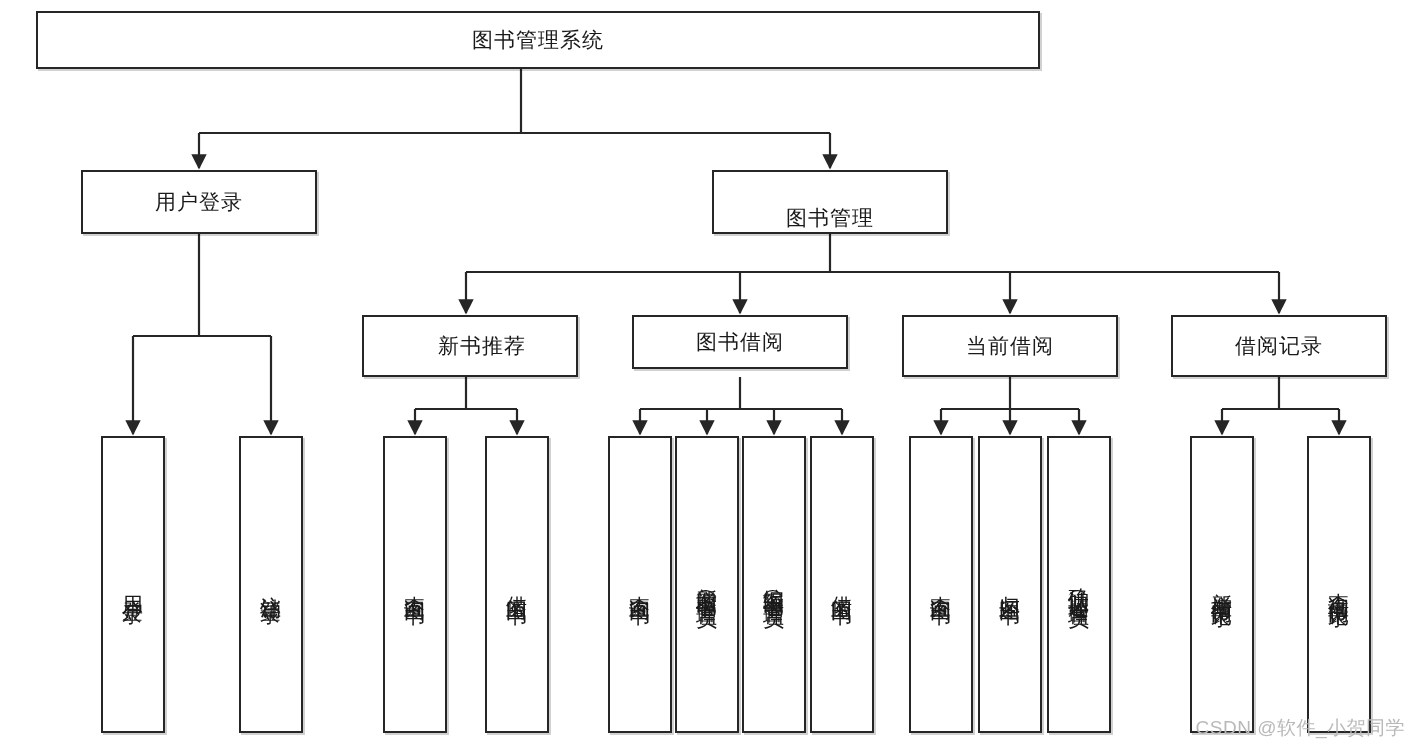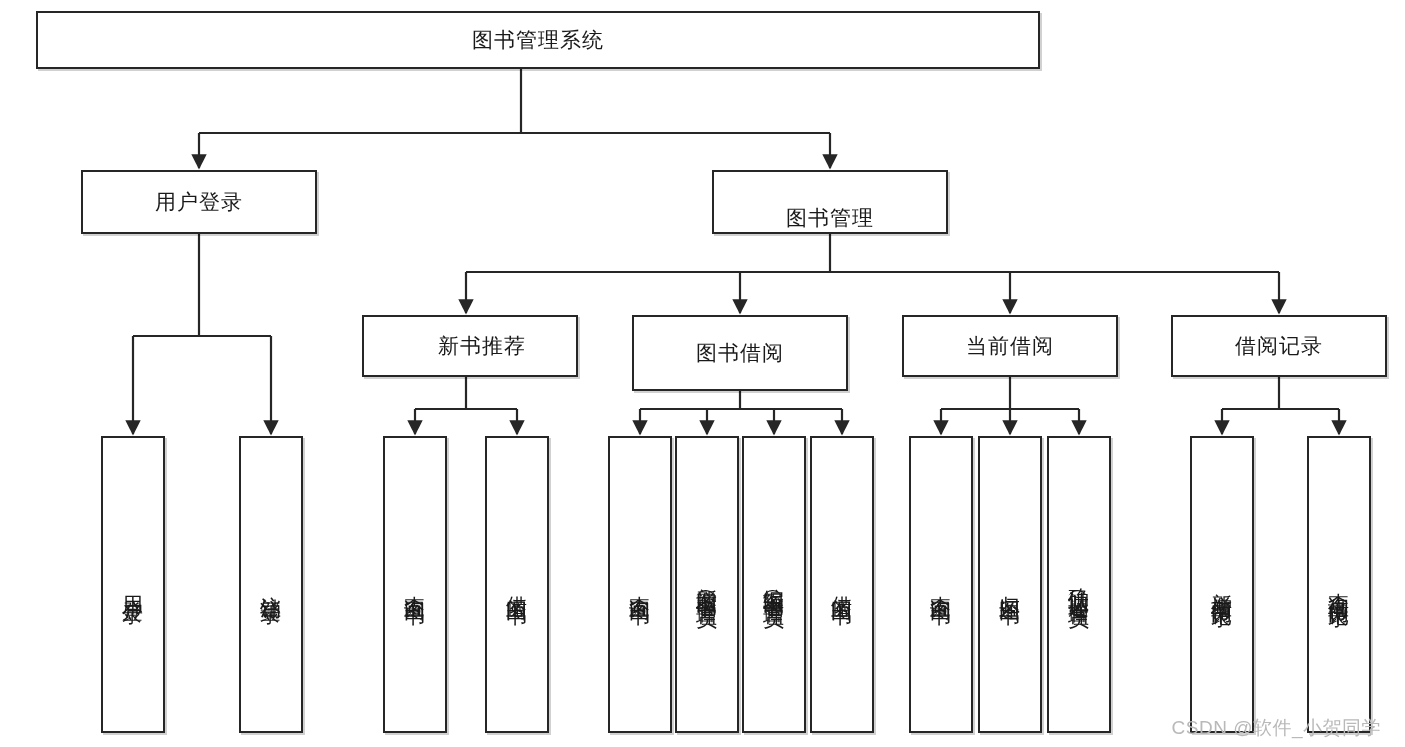--- a/index.html
+++ b/index.html
@@ -50,21 +50,21 @@
     text-align: center;
   }
   .node.vertical .vtext {
     writing-mode: vertical-rl;
     text-orientation: upright;
     display: block;
     white-space: nowrap;
   }
   .watermark {
     position: absolute;
-    right: 24px;
+    right: 0;
     bottom: 6px;
     font-size: 19px;
     color: #b9b9b9;
     letter-spacing: 0.5px;
     white-space: nowrap;
   }
 </style>
 </head>
 <body>
 
@@ -127,21 +127,21 @@
   <div class="node horizontal" style="left:81px; top:170px; width:236px; height:64px;">
     <span>用户登录</span>
   </div>
   <div class="node horizontal" style="left:712px; top:170px; width:236px; height:64px;align-items:flex-end;">
     <span>图书管理</span>
   </div>
 
   <div class="node horizontal" style="left:362px; top:315px; width:216px; height:62px;padding-left:24px;">
     <span>新书推荐</span>
   </div>
-  <div class="node horizontal" style="left:632px; top:315px; width:216px; height:76px;">
+  <div class="node horizontal" style="left:632px; top:315px; width:216px; height:54px;">
     <span>图书借阅</span>
   </div>
   <div class="node horizontal" style="left:902px; top:315px; width:216px; height:62px;">
     <span>当前借阅</span>
   </div>
   <div class="node horizontal" style="left:1171px; top:315px; width:216px; height:62px;">
     <span>借阅记录</span>
   </div>
 
   <div class="node vertical" style="left:101px; top:436px; width:64px; height:297px;">

